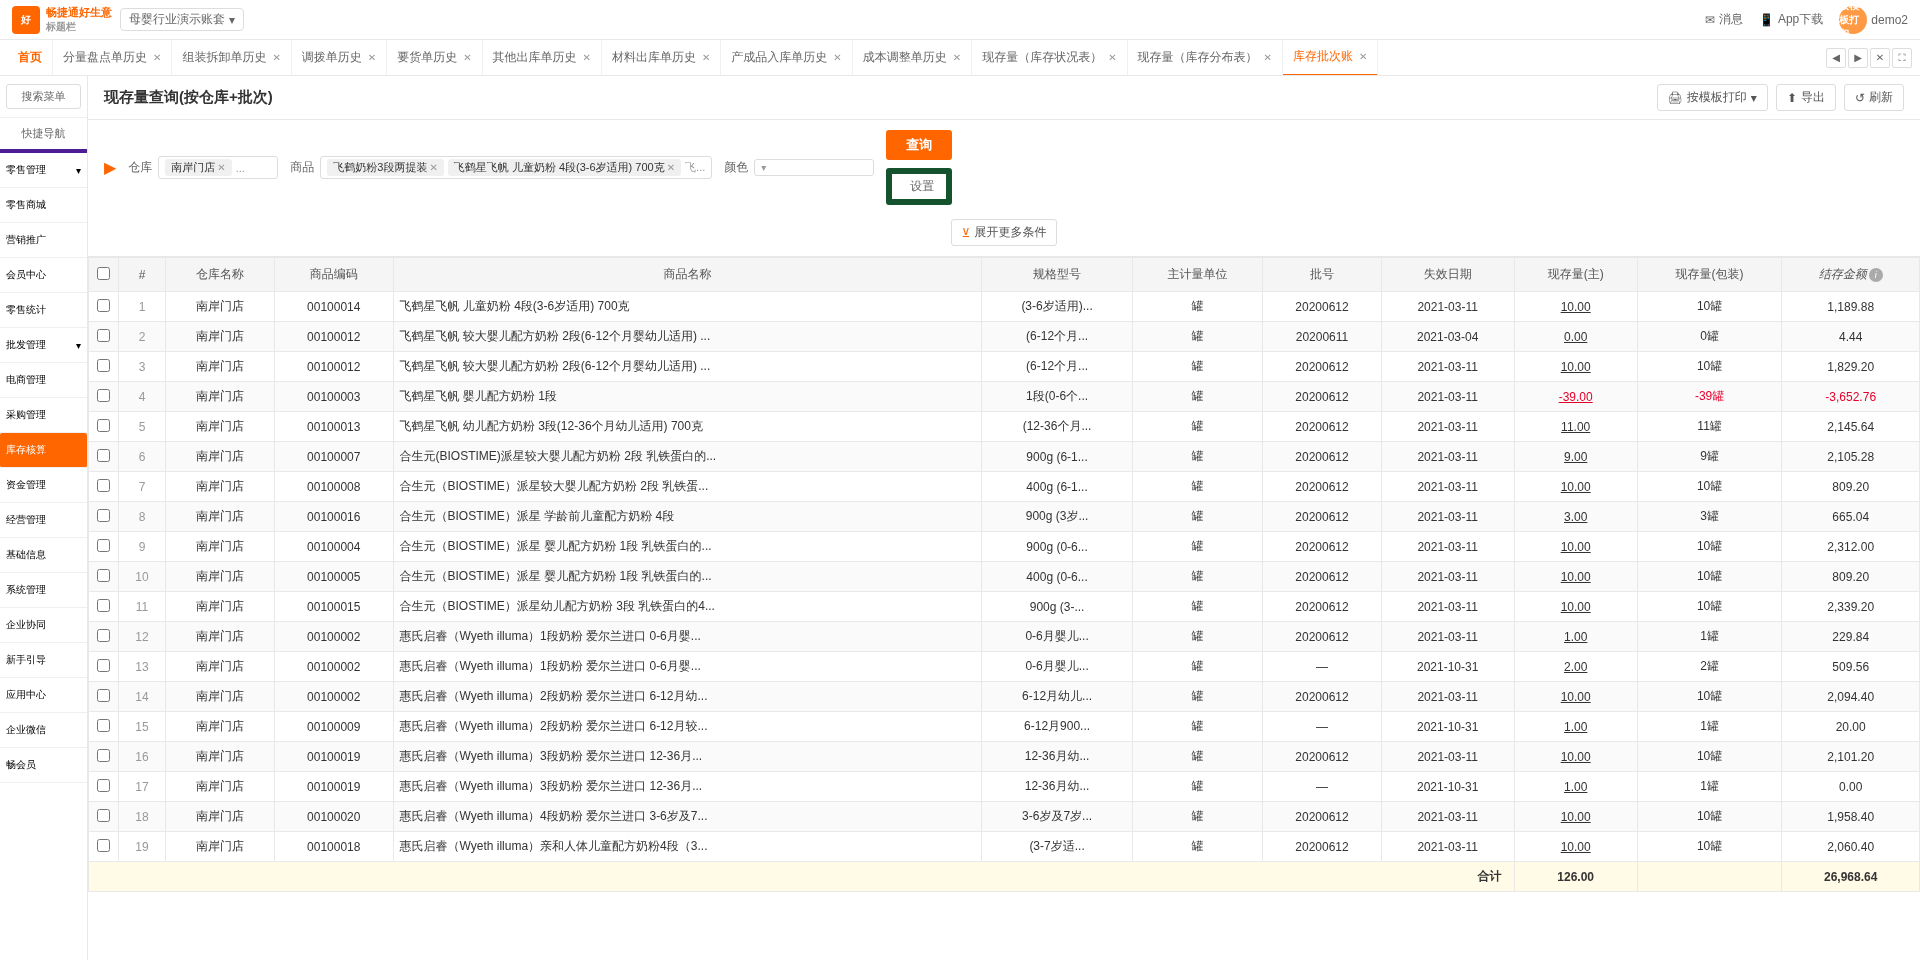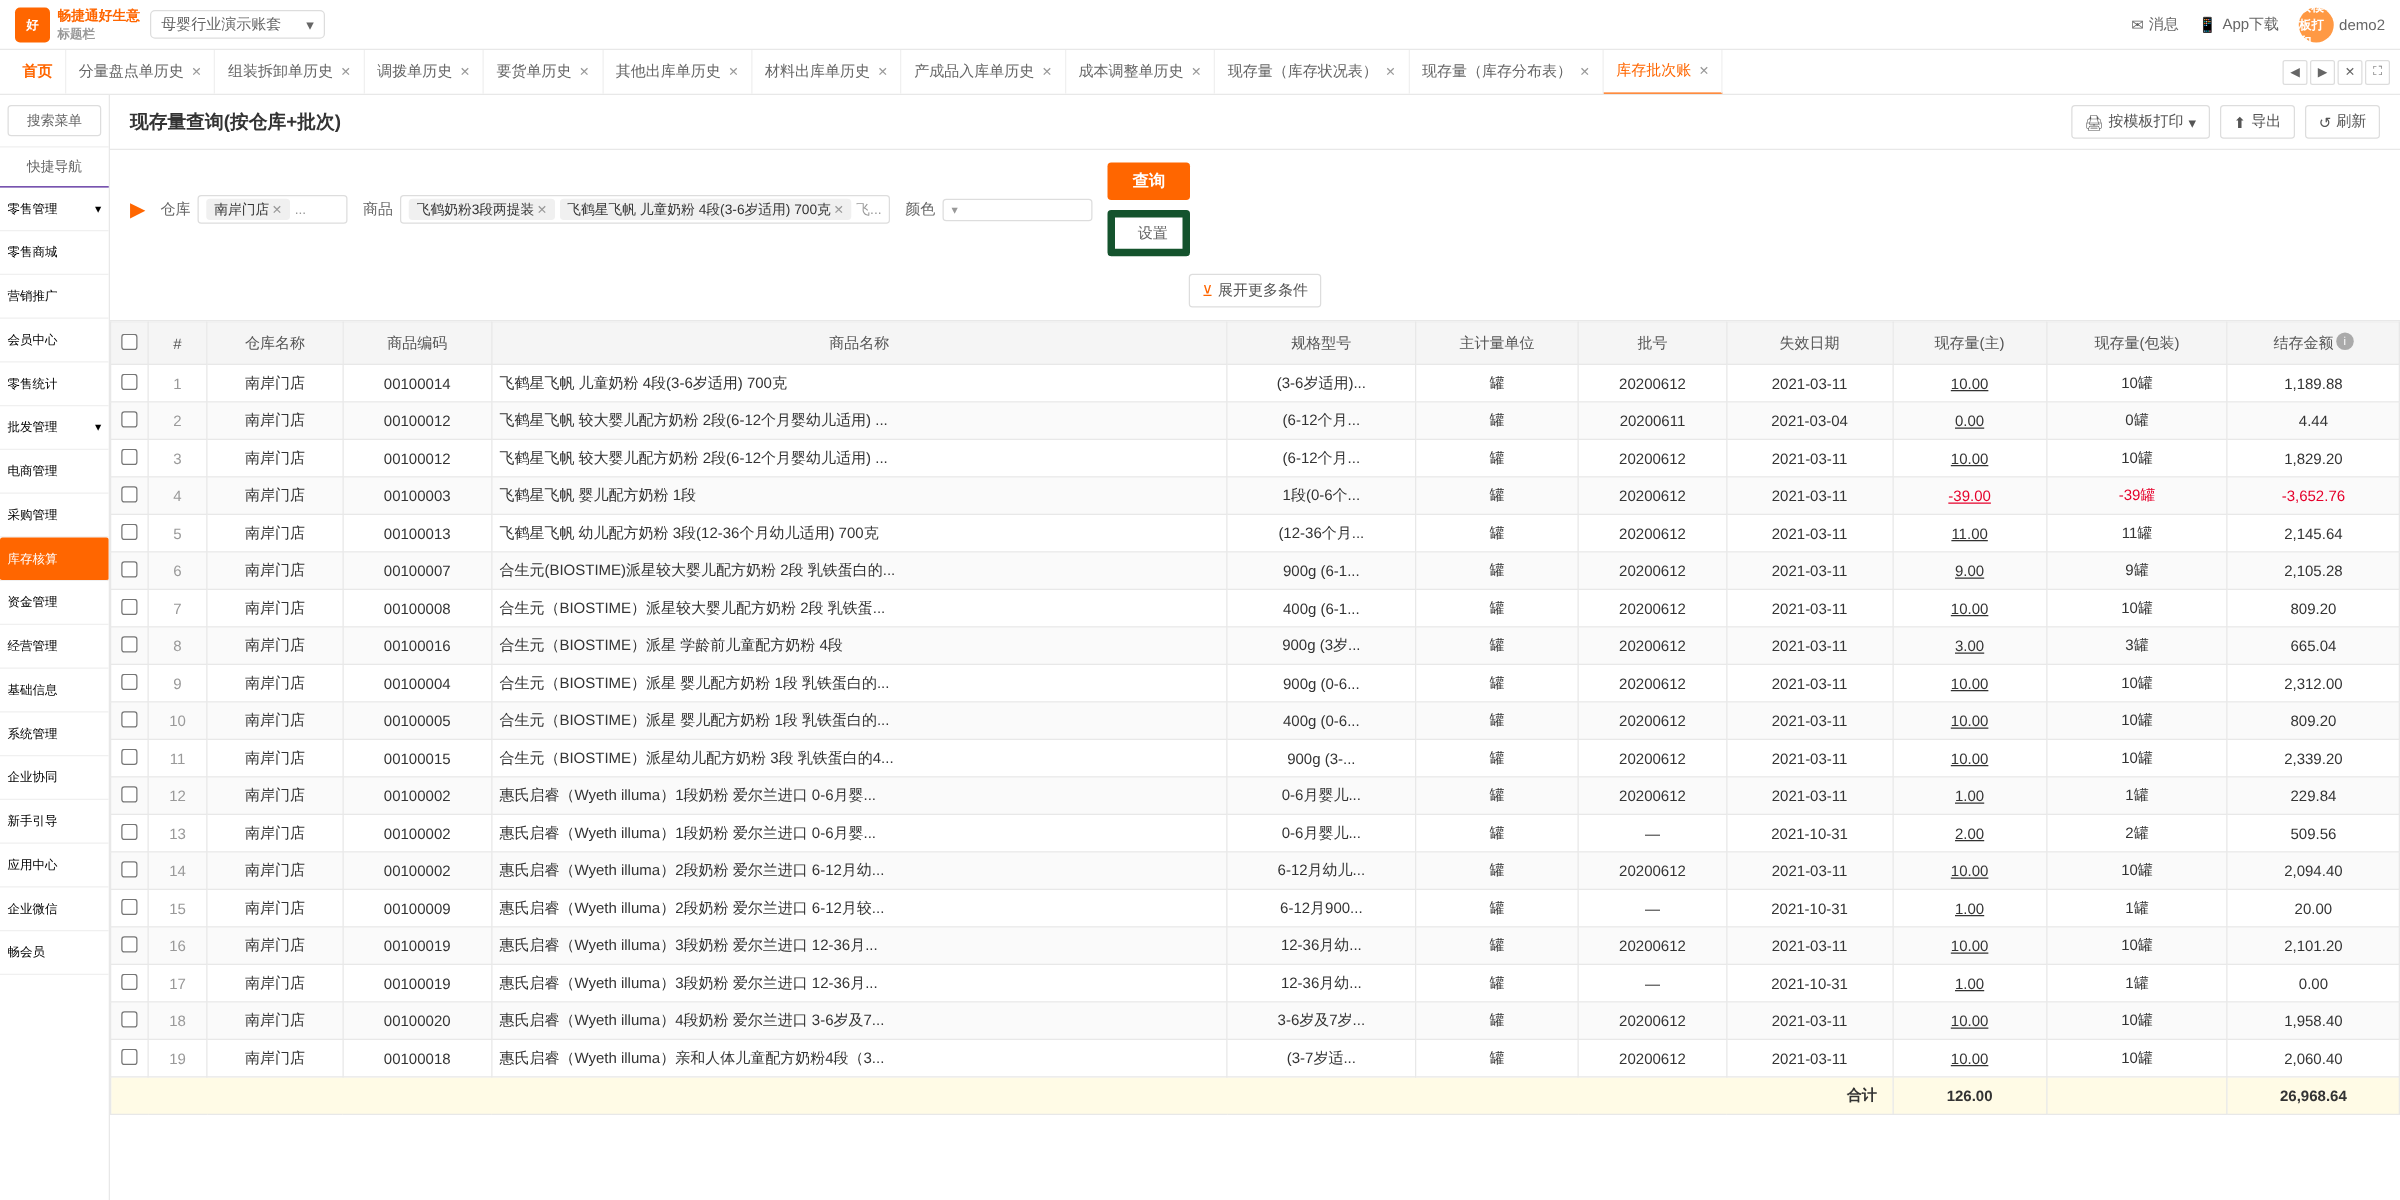--- a/index.html
+++ b/index.html
@@ -3,42 +3,42 @@
   <meta charset="utf-8">
   <style>
     * { box-sizing: border-box; margin: 0; padding: 0; }
     body { font-family: 'Microsoft YaHei', Arial, sans-serif; font-size: 12px; background: #f5f5f5; color: #333; height: 960px; overflow: hidden; }
     
     
     .top-bar { display: flex; align-items: center; background: #fff; height: 40px; padding: 0 12px; border-bottom: 1px solid #e8e8e8; justify-content: space-between; }
     .top-bar-left { display: flex; align-items: center; gap: 8px; }
     .logo-area { display: flex; align-items: center; gap: 6px; color: #ff6600; font-weight: bold; font-size: 13px; }
     .logo-icon { width: 28px; height: 28px; background: #ff6600; border-radius: 4px; display: flex; align-items: center; justify-content: center; color: white; font-size: 10px; }
-    .store-select { display: flex; align-items: center; gap: 20px; border: 1px solid #ddd; border-radius: 4px; padding: 2px 8px; cursor: pointer; color: #666; font-size: 12px; }
+    .store-select { display: flex; align-items: center; gap: 4px; border: 1px solid #ddd; border-radius: 4px; padding: 2px 8px; cursor: pointer; color: #666; font-size: 12px; }
     .top-bar-right { display: flex; align-items: center; gap: 16px; }
     .top-bar-action { display: flex; align-items: center; gap: 4px; cursor: pointer; color: #666; font-size: 12px; }
     .user-avatar { width: 28px; height: 28px; border-radius: 50%; background: #ff9944; display: flex; align-items: center; justify-content: center; color: white; font-size: 11px; }
 
     
     .nav-tabs { display: flex; align-items: center; background: #fff; border-bottom: 1px solid #e8e8e8; padding: 0 8px; height: 36px; overflow: hidden; }
     .nav-tab { display: flex; align-items: center; gap: 4px; padding: 0 10px; height: 36px; font-size: 12px; cursor: pointer; color: #666; border-right: 1px solid #f0f0f0; white-space: nowrap; }
     .nav-tab.home { color: #ff6600; font-weight: bold; }
     .nav-tab.active { color: #ff6600; border-bottom: 2px solid #ff6600; }
     .nav-tab-close { color: #999; font-size: 10px; cursor: pointer; margin-left: 2px; }
     .nav-arrows { display: flex; align-items: center; margin-left: auto; gap: 2px; }
     .nav-arrow { width: 20px; height: 20px; display: flex; align-items: center; justify-content: center; cursor: pointer; color: #666; border: 1px solid #ddd; border-radius: 2px; font-size: 10px; }
 
     
     .main-layout { display: flex; height: calc(960px - 76px); }
     
     
     .sidebar { width: 88px; background: #fff; border-right: 1px solid #e8e8e8; display: flex; flex-direction: column; }
     .sidebar-search { padding: 8px 6px; border-bottom: 1px solid #f0f0f0; }
     .sidebar-search-btn { width: 100%; background: none; border: 1px solid #ddd; border-radius: 3px; padding: 4px; font-size: 11px; cursor: pointer; color: #666; }
-    .sidebar-nav-btn { padding: 4px 6px; border-bottom: 1px solid #4c1d95; }
+    .sidebar-nav-btn { padding: 4px 6px; border-bottom: 4px solid #4c1d95; }
     .sidebar-nav-link { display: block; text-align: center; color: #666; font-size: 11px; padding: 4px; cursor: pointer; }
     .sidebar-item { padding: 10px 6px; border-bottom: 1px solid #f0f0f0; cursor: pointer; text-align: center; font-size: 12px; color: #000000; display: flex; align-items: center; justify-content: space-between; }
     .sidebar-item.active { background: #ff6600; color: white; border-radius: 2px; }
     .sidebar-item.has-arrow { justify-content: space-between; }
     .sidebar-item span { font-size: 10px; }
 
     
     .content { flex: 1; display: flex; flex-direction: column; overflow: hidden; background: #f5f5f5; }
 
     
@@ -76,21 +76,21 @@
     th { padding: 8px 6px; text-align: center; border: 1px solid #e8e8e8; font-weight: normal; color: #555; white-space: nowrap; }
     td { padding: 6px 6px; text-align: center; border: 1px solid #e8e8e8; color: #333; white-space: nowrap; }
     tr:nth-child(even) { background: #fafafa; }
     .td-left { text-align: left; }
     .td-underline { text-decoration: underline; color: #333; cursor: pointer; }
     .td-red { color: #e5002b; }
     .footer-row { background: #fffbe6 !important; font-weight: bold; }
     .footer-label { text-align: right; padding-right: 12px; }
     .checkbox-col { width: 30px; }
     .row-num { color: #999; }
-    .th-info { display: flex; justify-content: center; gap: 2px; }
+    .th-info { display: flex; align-items: center; justify-content: center; gap: 2px; font-style: italic; }
     .info-icon { width: 14px; height: 14px; border-radius: 50%; background: #aaa; color: white; font-size: 9px; display: inline-flex; align-items: center; justify-content: center; cursor: pointer; }
 
     
     .table-container::-webkit-scrollbar { width: 6px; height: 6px; }
     .table-container::-webkit-scrollbar-track { background: #f1f1f1; }
     .table-container::-webkit-scrollbar-thumb { background: #ccc; border-radius: 3px; }
   </style>
 </head>
 <body>
 

